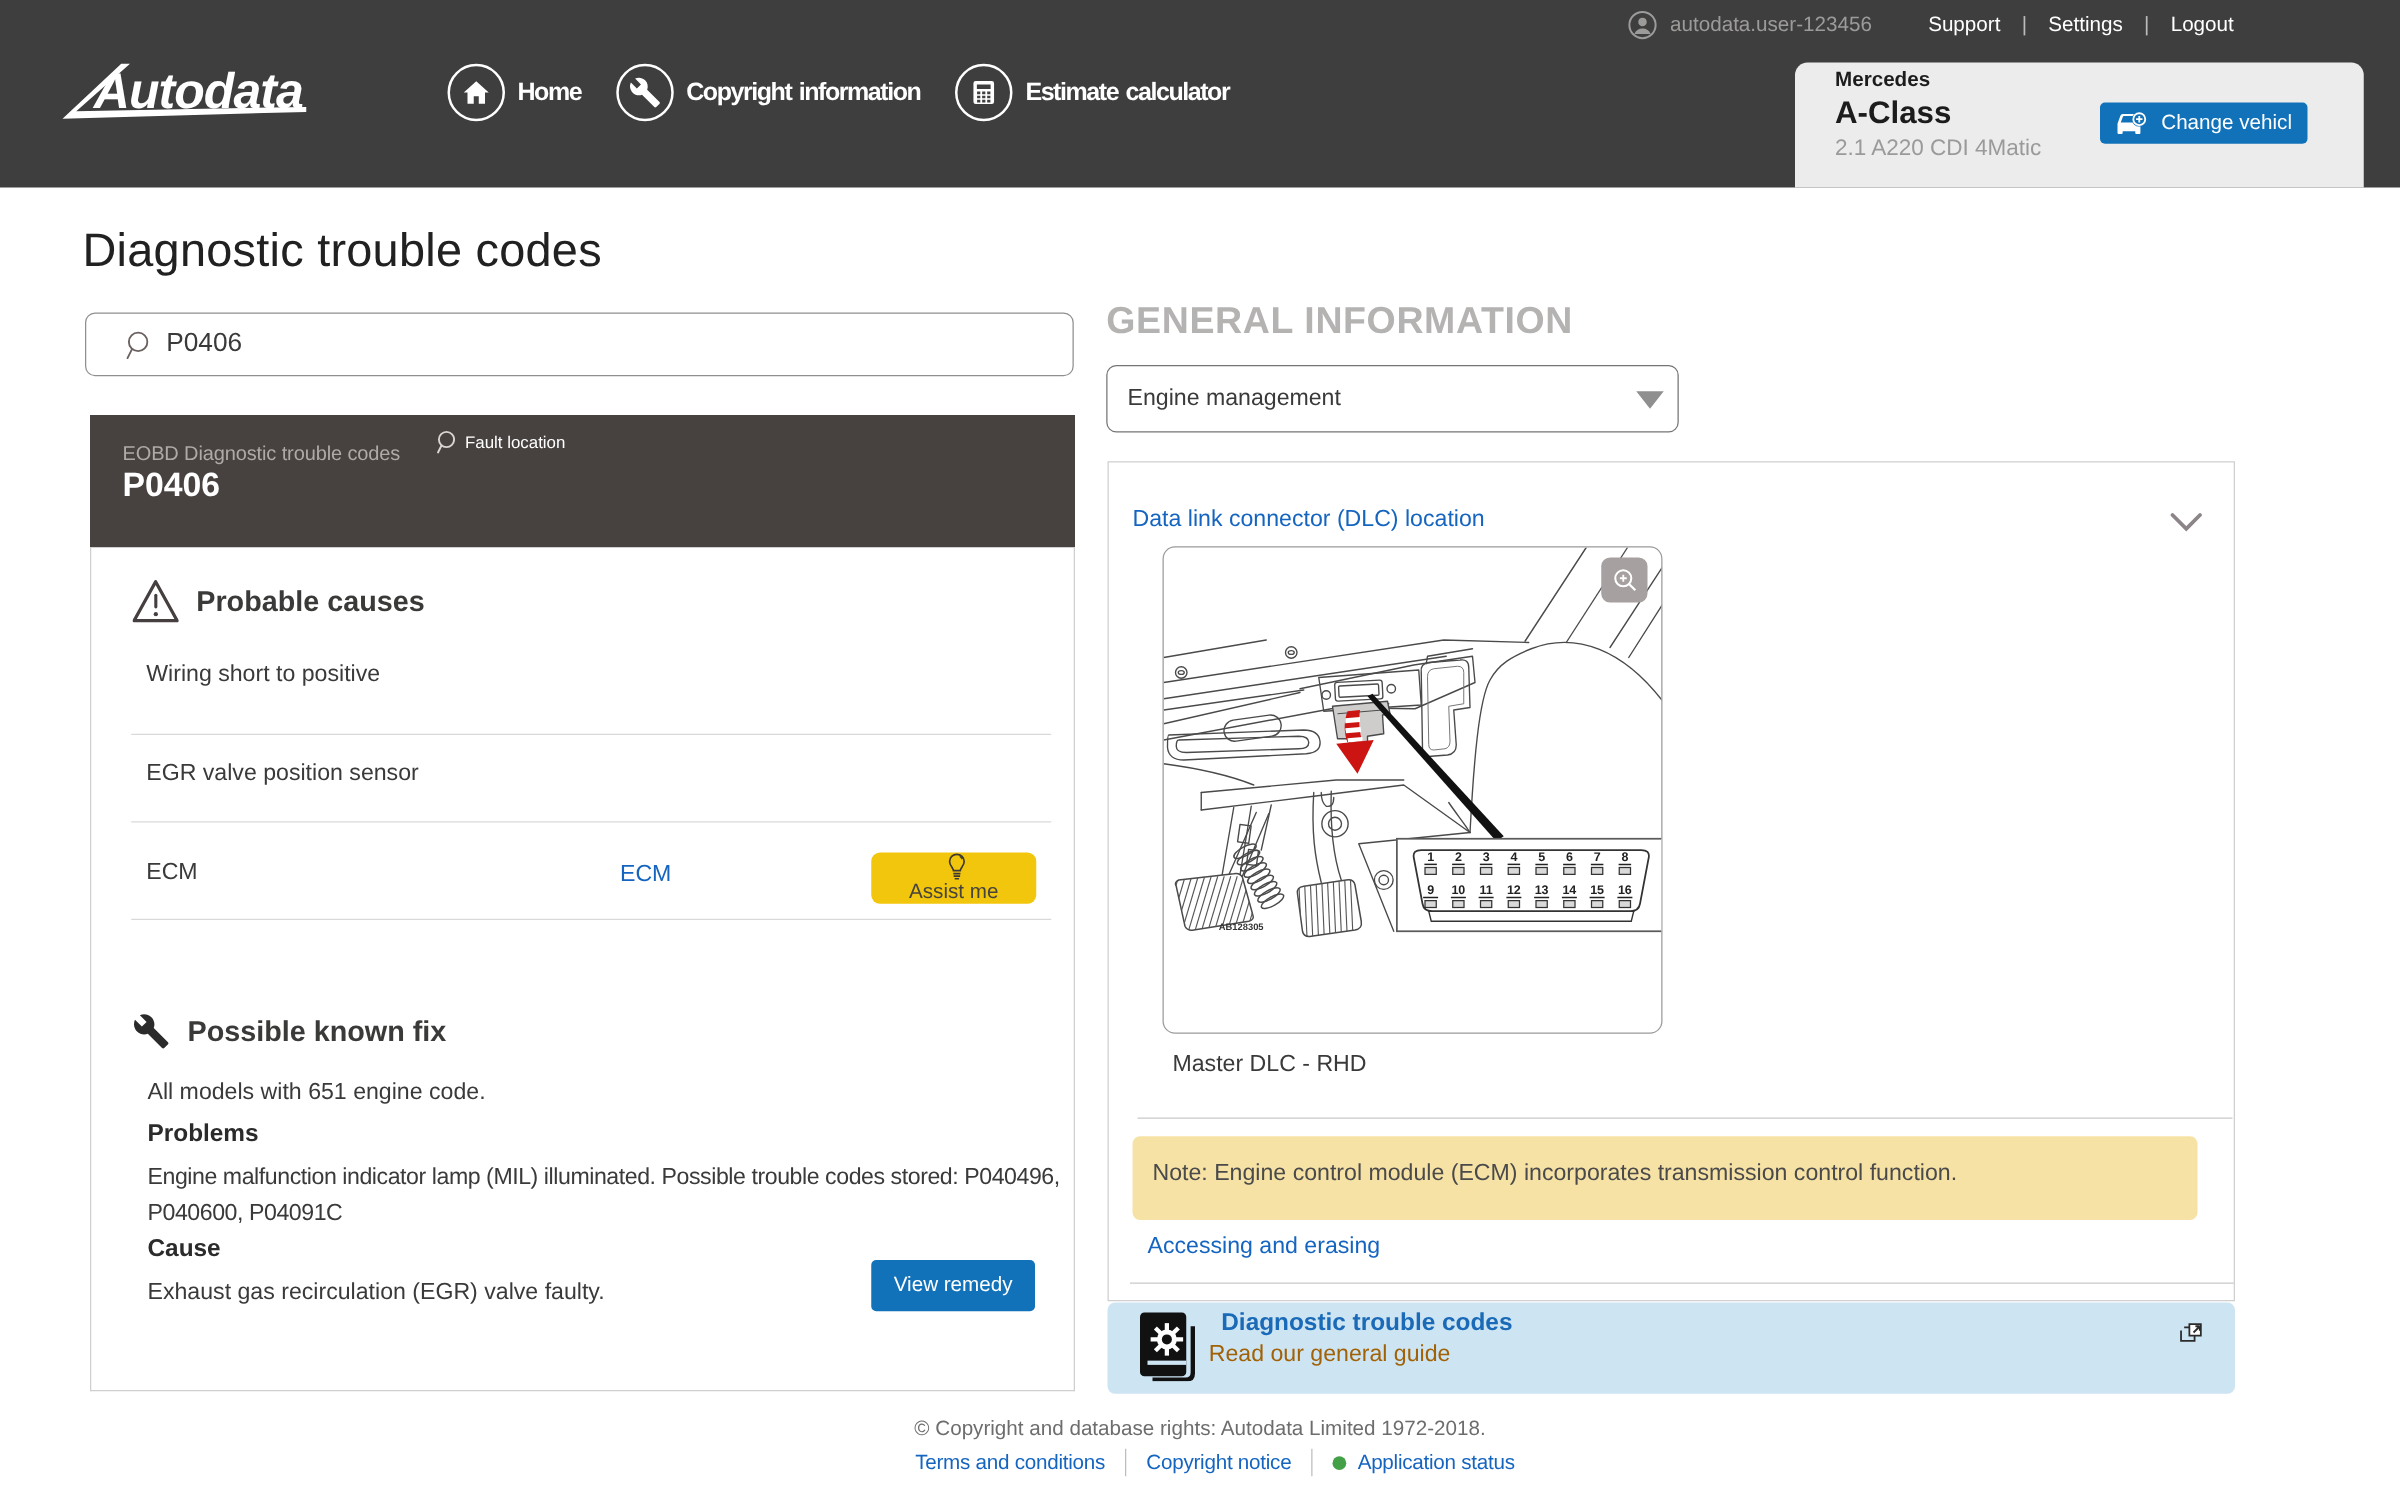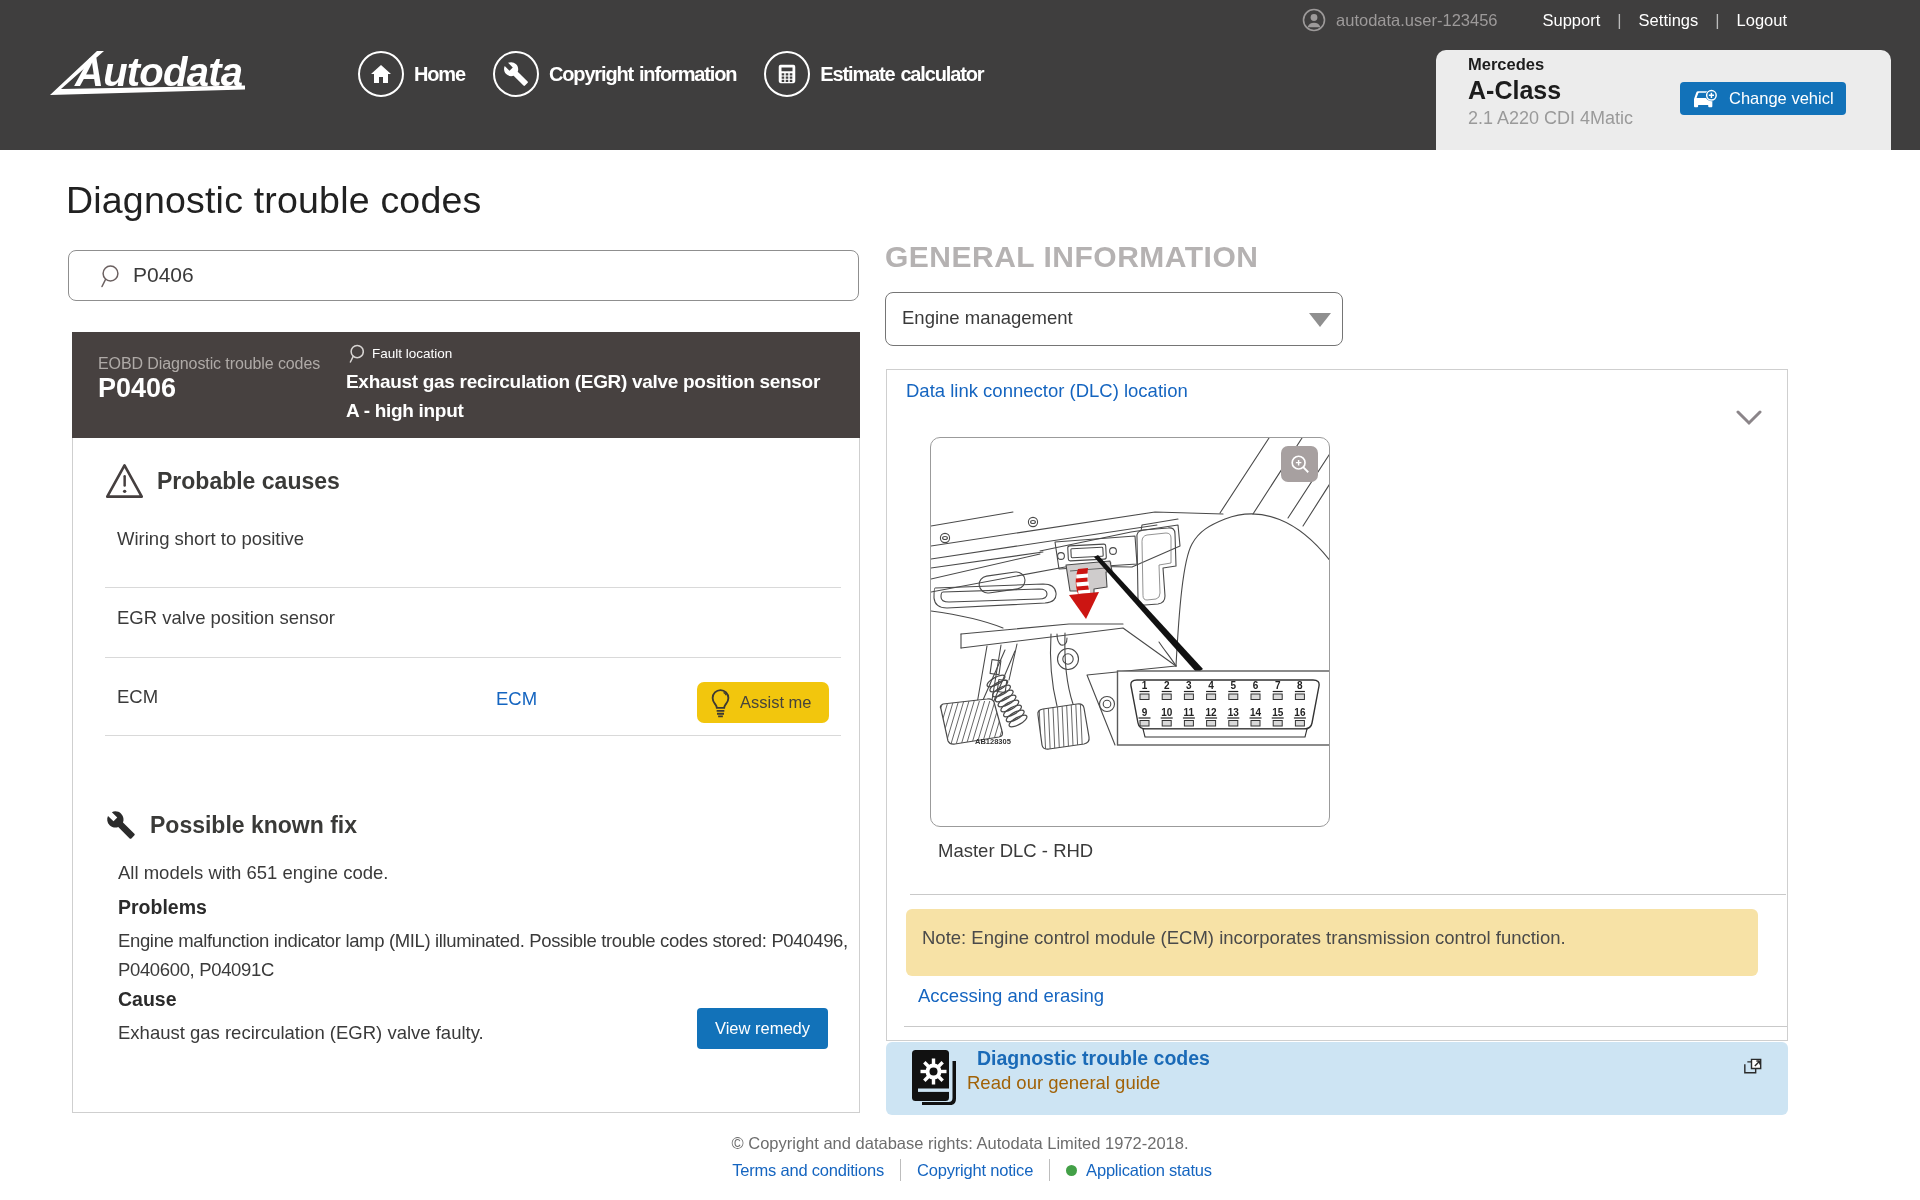--- a/index.html
+++ b/index.html
@@ -28,31 +28,31 @@
 .darkcard .lbl { position:absolute; left:26px; top:23px; font-size:16px; color:#afaaa7; letter-spacing:-0.1px; }
 .darkcard .code { position:absolute; left:26px; top:41px; font-size:27px; font-weight:bold; }
 .darkcard .floc { position:absolute; left:300px; top:14px; font-size:13.5px; }
 .darkcard .ftxt { position:absolute; left:274px; top:35px; width:500px; font-size:19px; font-weight:bold; line-height:29px; letter-spacing:-0.3px; }
 .card { position:absolute; left:72px; top:438px; width:788px; height:675px; border:1px solid #cfcfcf; border-top:none; background:#fff; }
 .sect { position:absolute; left:33px; display:flex; align-items:center; }
 .sect .t { font-size:23px; font-weight:bold; color:#3a3a38; margin-left:14px; }
 .li { position:absolute; left:44px; font-size:18.5px; color:#3a3a3a; }
 .hr { position:absolute; left:32px; width:736px; border-top:1px solid #d9d9d9; }
 .ecmlink { position:absolute; left:423px; top:250px; font-size:18.5px; color:#1565c0; }
-.assist { position:absolute; left:624px; top:244px; width:132px; height:41px; background:#f2c60d; border-radius:7px; display:flex; align-items:center; color:#46443c; font-size:16.5px; }
+.assist { position:absolute; left:624px; top:244px; width:132px; height:41px; background:#f2c60d; border-radius:7px; display:flex; align-items:center; color:#46443c; font-size:16.5px;flex-direction:column; }
 .assist svg { margin:0 9px 0 13px; }
 .viewrem { position:absolute; left:624px; top:570px; width:131px; height:41px; background:#1272b9; border-radius:4px; color:#fff; font-size:16.5px; display:flex; align-items:center; justify-content:center; }
 .ptext { position:absolute; left:45px; font-size:18.5px; color:#3a3a3a; line-height:29px; }
 .btext { position:absolute; left:45px; font-size:19.5px; font-weight:bold; color:#2b2b2b; }
 .ginfo { position:absolute; left:885px; top:240px; font-size:30px; font-weight:bold; color:#b5b2b2; letter-spacing:0.5px; }
 .dd { position:absolute; left:885px; top:292px; width:458px; height:54px; border:1px solid #757575; border-radius:8px; }
 .dd .t { position:absolute; left:16px; top:14px; font-size:18.5px; color:#3a3a3a; }
 .dd .tri { position:absolute; right:11px; top:20px; width:0; height:0; border-left:11px solid transparent; border-right:11px solid transparent; border-top:14px solid #8f8f8f; }
 .rcard { position:absolute; left:886px; top:369px; width:902px; height:672px; border:1px solid #cfcfcf; background:#fff; }
-.rlink { font-size:18.5px; color:#1565c0; }
+.rlink { font-size:18.5px; color:#1565c0;margin-top:24px; }
 .chev { position:absolute; }
 .illframe { position:absolute; left:43px; top:67px; width:400px; height:390px; border:1px solid #9b9b9b; border-radius:10px; overflow:hidden; background:#fff; }
 .magbtn { position:absolute; right:11px; top:8px; width:37px; height:36px; background:#a7a0a0; border-radius:7px; display:flex; align-items:center; justify-content:center; }
 .caption { position:absolute; left:51px; top:470px; font-size:18.5px; color:#3a3a3a; }
 .note { position:absolute; left:19px; top:539px; width:852px; height:67px; background:#f7e2a6; border-radius:6px; }
 .note .t { position:absolute; left:16px; top:18px; font-size:18.5px; color:#4a4a4a; }
 .acclink { position:absolute; left:31px; top:615px; font-size:18.5px; color:#1565c0; }
 .bluebar { position:absolute; left:886px; top:1042px; width:902px; height:73px; background:#cde4f3; border-radius:6px; }
 .bluebar .bt { position:absolute; left:91px; top:5px; font-size:19.5px; font-weight:bold; color:#1a6ab7; }
 .bluebar .bs { position:absolute; left:81px; top:30px; font-size:18.5px; color:#a16207; }
@@ -138,21 +138,20 @@
 </div>
 
 <div class="darkcard">
   <div class="lbl">EOBD Diagnostic trouble codes</div>
   <div class="code">P0406</div>
   <svg style="position:absolute;left:276px;top:12px" width="16" height="20" viewBox="0 0 20 25">
       <circle cx="11.5" cy="9.5" r="7.6" fill="none" stroke="#d8d5d3" stroke-width="1.9"></circle>
       <path d="M6.5 15.5 L3 22.5" stroke="#d8d5d3" stroke-width="1.9" stroke-linecap="round"></path>
     </svg>
   <div class="floc">Fault location</div>
-  <div class="ftxt" style="white-space:nowrap">Exhaust gas recirculation (EGR) valve position sensor<br>A - high input</div>
 </div>
 
 <div class="card">
   <div class="sect" style="top:25px">
     <svg width="37" height="36" viewBox="0 0 24 23">
         <path d="M12 1.4 L23.2 21.6 L0.8 21.6 Z" fill="none" stroke="#453f3f" stroke-width="1.7" stroke-linejoin="round"></path>
         <rect x="11.3" y="7.6" width="1.6" height="7.6" rx="0.8" fill="#453f3f"></rect>
         <circle cx="12.1" cy="18.2" r="1.1" fill="#453f3f"></circle>
       </svg>
     <div class="t">Probable causes</div>

